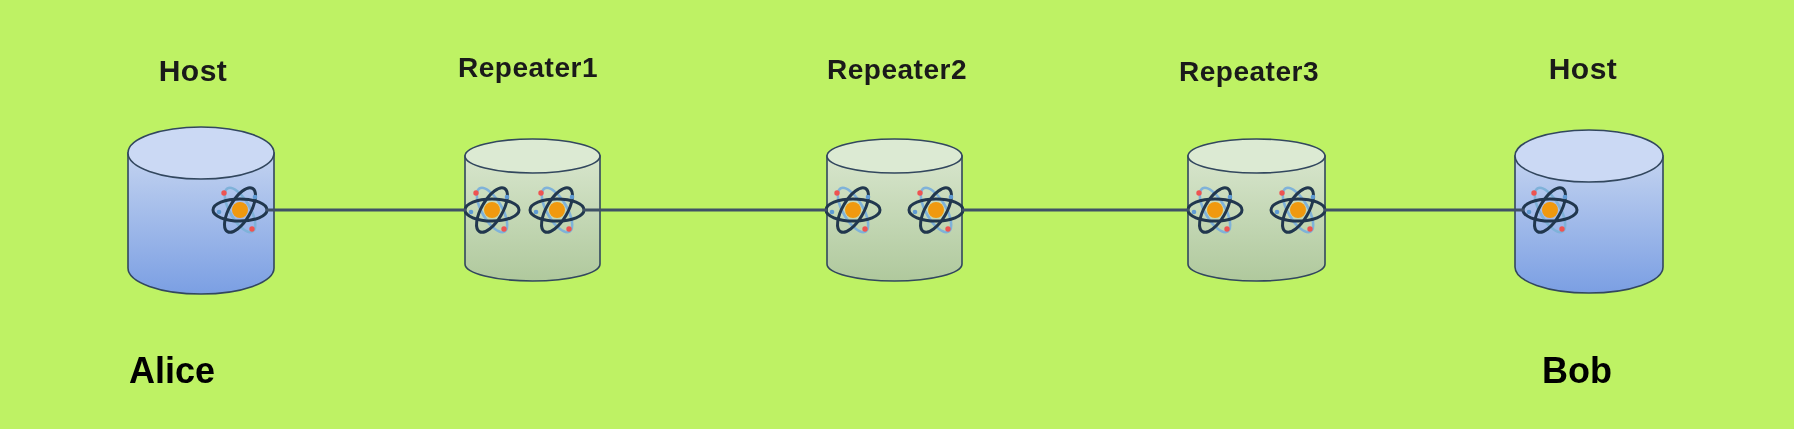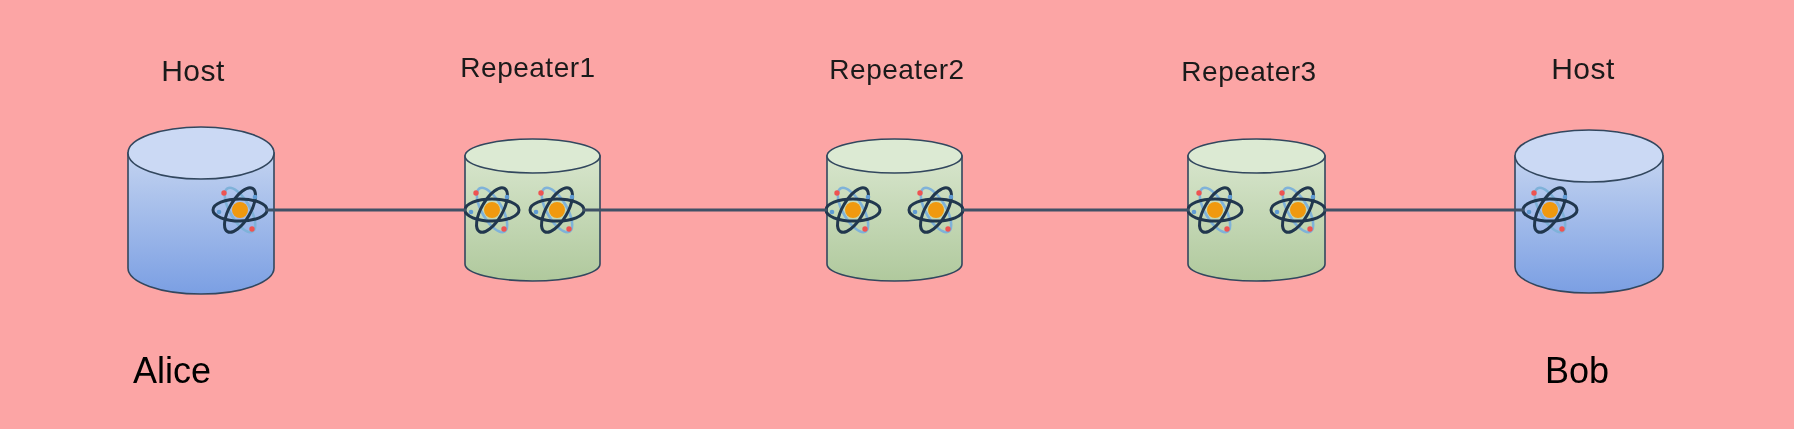--- a/index.html
+++ b/index.html
@@ -1,22 +1,23 @@
 <!DOCTYPE html>
 <html><head>
 <meta charset="utf-8">
 <style>
   html, body { margin: 0; padding: 0; background: #ffffff; }
   .canvas {
     position: relative;
     width: 1794px;
     height: 429px;
-    background: #fca5a5;
+    background: #bef264;
     overflow: hidden;
     font-family: "Liberation Sans", sans-serif;
+    font-weight: bold;
   }
   svg { display: block; }
   .node-label {
     font-family: "Liberation Sans", sans-serif;
     font-size: 28px;
     letter-spacing: 0.5px;
     fill: #1a1a1a;
     text-anchor: middle;
   }
   .node-label--host { font-size: 30px; }

